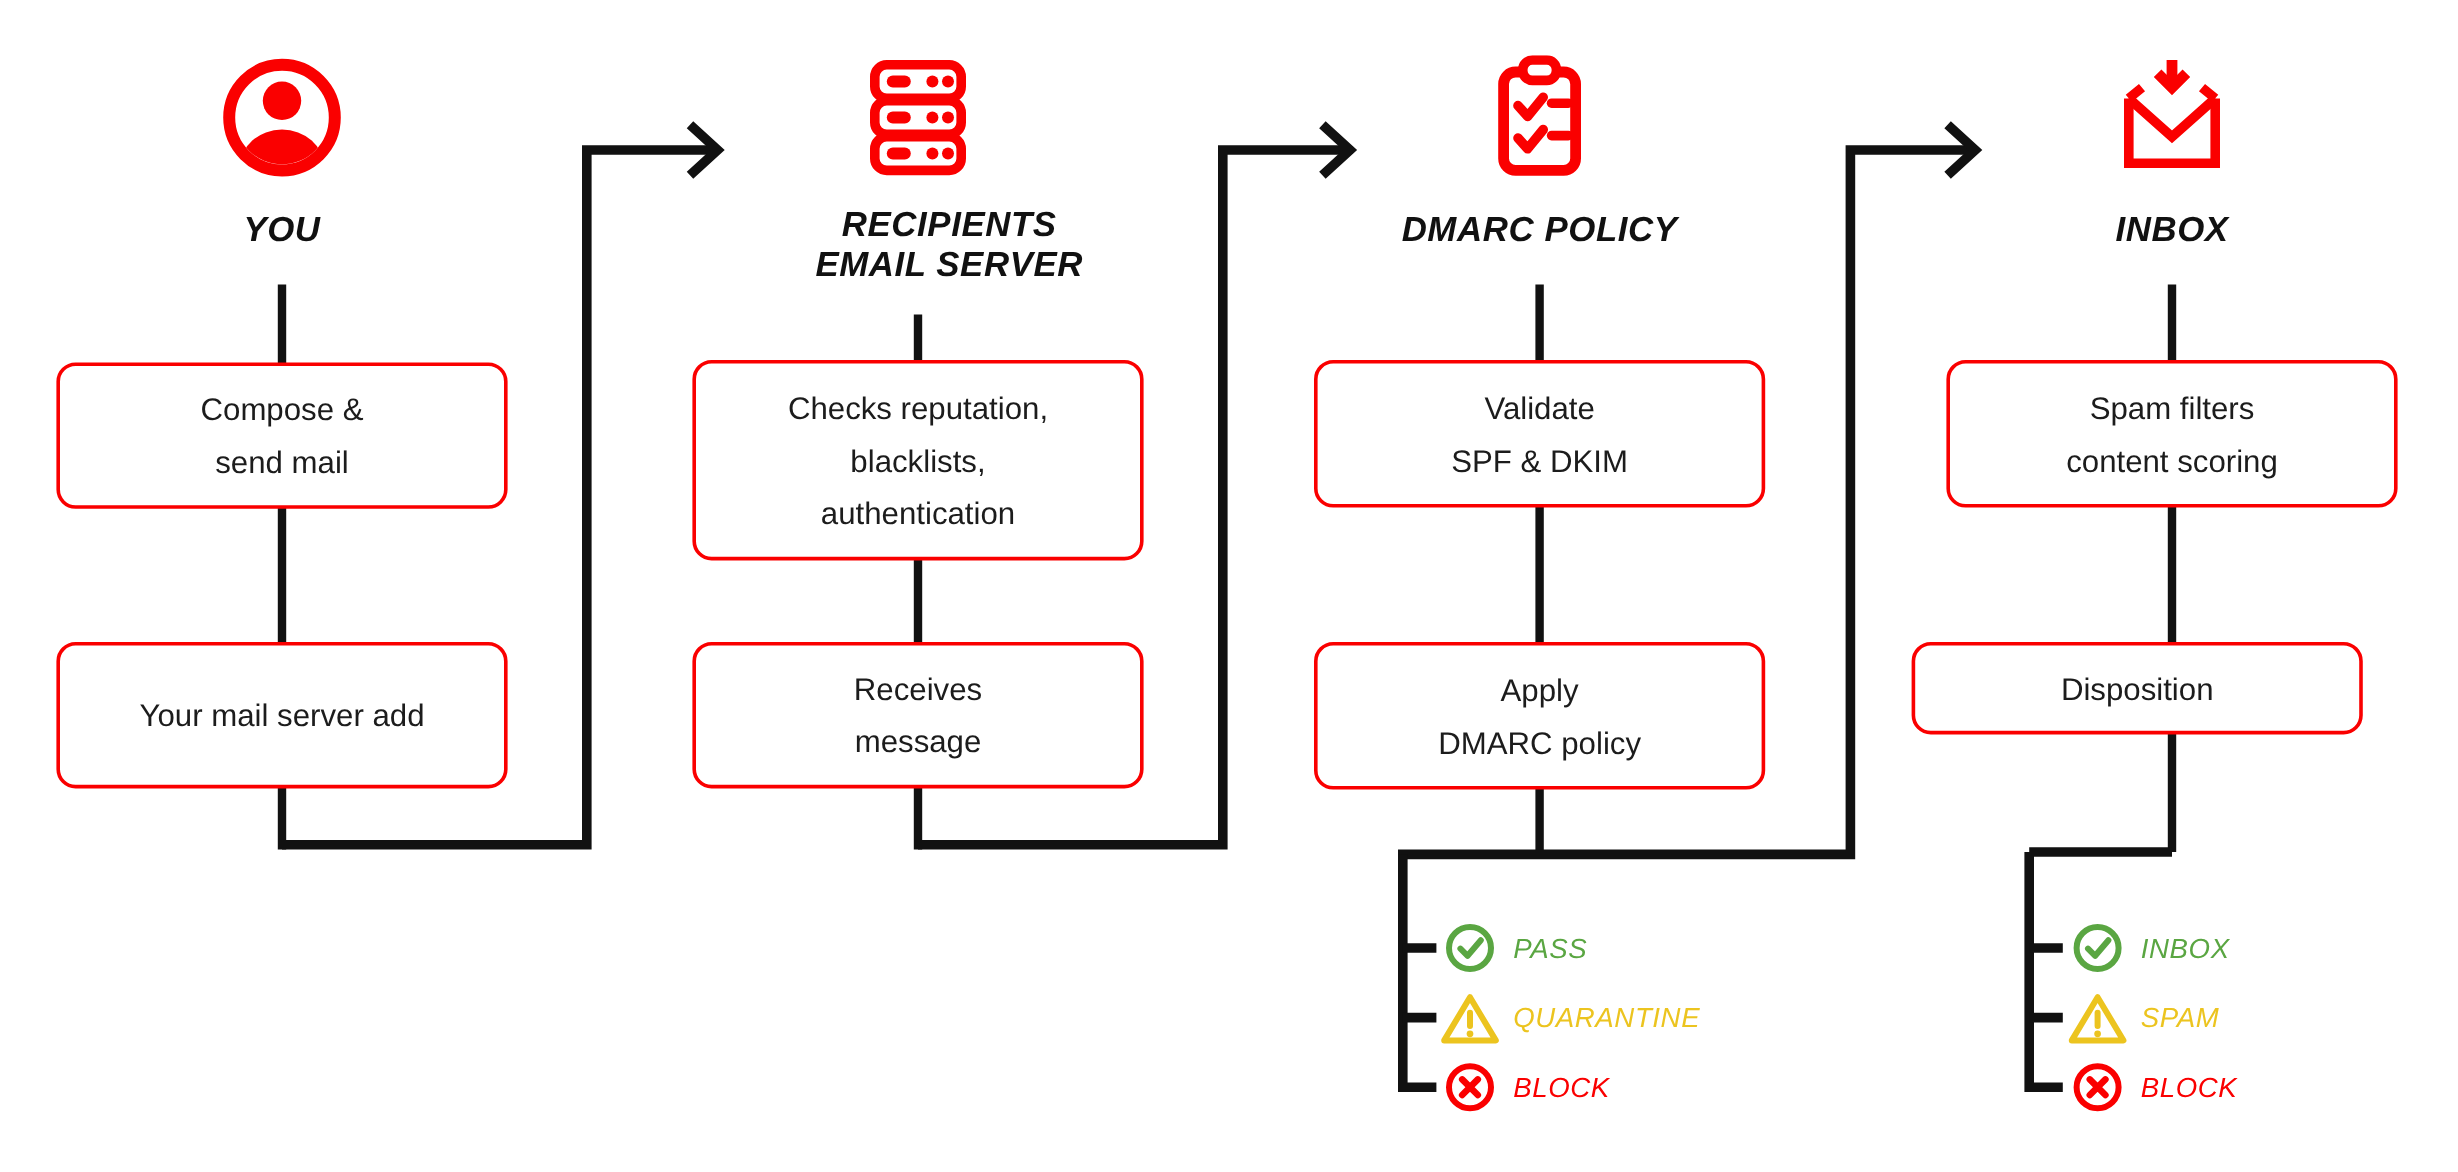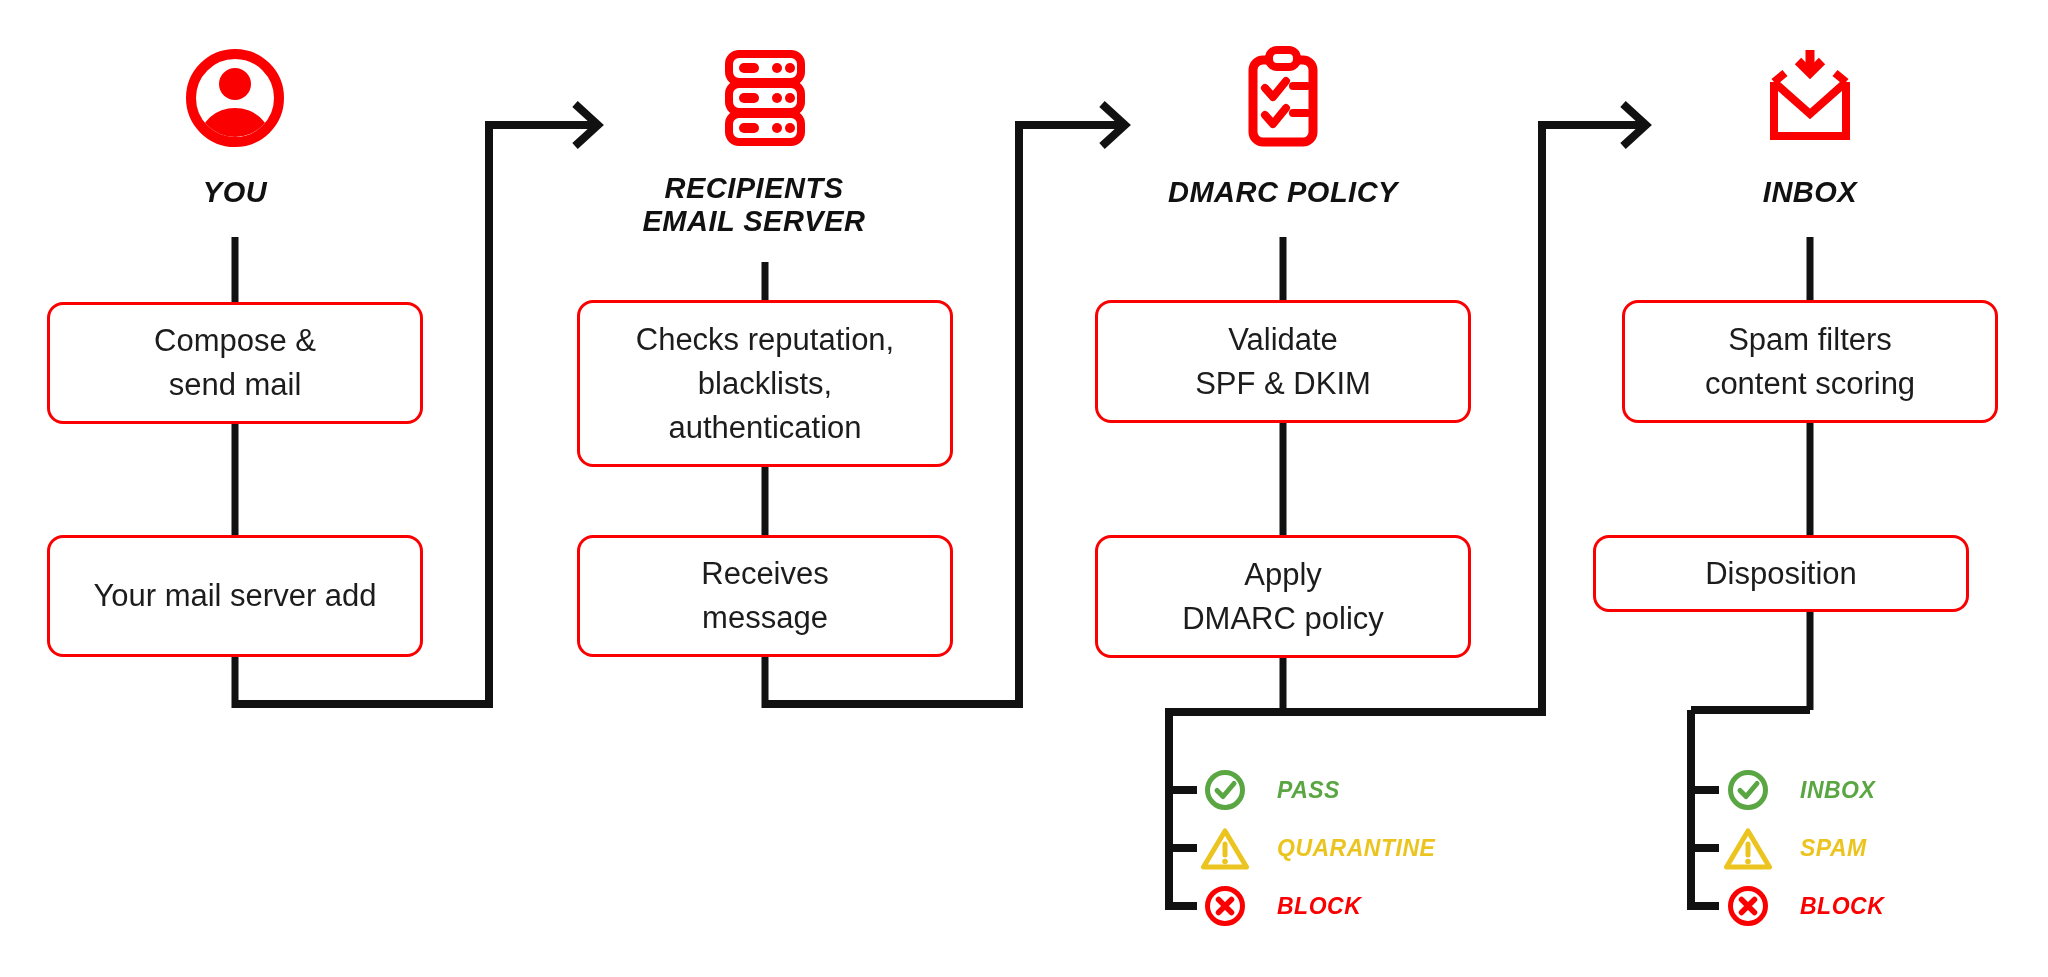--- a/index.html
+++ b/index.html
@@ -7,27 +7,27 @@
   body { font-family:"Liberation Sans", sans-serif; }
   .canvas { position:relative; width:2048px; height:977px; background:#ffffff; overflow:hidden; }
   .layer { position:absolute; left:0; top:0; width:2048px; height:977px; }
   .colicon { position:absolute; width:104px; height:104px; color:#fa0000; }
   .colicon svg { width:100%; height:100%; display:block; }
   .coltitle { position:absolute; transform:translateX(-50%); text-align:center;
               font-weight:700; font-style:italic; font-size:29px; line-height:33px;
               color:#111; letter-spacing:.5px; white-space:nowrap; }
   .stepbox { position:absolute; width:376px; background:#fff; border:3.5px solid #fa0000;
              border-radius:16px; display:flex; flex-direction:column; align-items:center;
-             justify-content:center; text-align:center; font-size:31px; line-height:44px;
+             justify-content:center; text-align:center; font-size:26px; line-height:44px;
              color:#1c1c1c; }
   .stepbox span { display:block; white-space:nowrap; }
   .outcome { position:absolute; display:flex; align-items:center; height:50px; }
   .outcome .oicn { width:50px; display:flex; align-items:center; justify-content:center; }
-  .outcome .olabel { font-weight:700; font-style:italic; font-size:23px;
-                     letter-spacing:.5px; margin-left:27px; white-space:nowrap; }
+  .outcome .olabel { font-weight:400; font-style:italic; font-size:23px;
+                     letter-spacing:.5px; margin-left:11px; white-space:nowrap; }
 </style>
 </head>
 <body>
 
 <div class="canvas">
 
   <svg class="layer" width="2048" height="977" viewBox="0 0 2048 977" fill="none">
 
     <path d="M235 237 V708" stroke="#111" stroke-width="7"></path>
     <path d="M765 262 V708" stroke="#111" stroke-width="7"></path>
@@ -89,21 +89,21 @@
           <circle cx="77" cy="22" r="5"></circle>
         <rect x="26" y="47" width="20" height="10" rx="5"></rect>
           <circle cx="64" cy="52" r="5"></circle>
           <circle cx="77" cy="52" r="5"></circle>
         <rect x="26" y="77" width="20" height="10" rx="5"></rect>
           <circle cx="64" cy="82" r="5"></circle>
           <circle cx="77" cy="82" r="5"></circle>
       </g>
     </svg>
   </div>
-  <div class="coltitle" style="left:754px; top:172px;">
+  <div class="coltitle" style="left:791px; top:172px;">
     <span style="display:block">RECIPIENTS</span>
     <span style="display:block">EMAIL SERVER</span>
   </div>
   <div class="stepbox" style="left:577px; top:300px; height:167px;">
     <span>Checks reputation,</span>
     <span>blacklists,</span>
     <span>authentication</span>
   </div>
   <div class="stepbox" style="left:577px; top:535px; height:122px;">
     <span>Receives</span>

